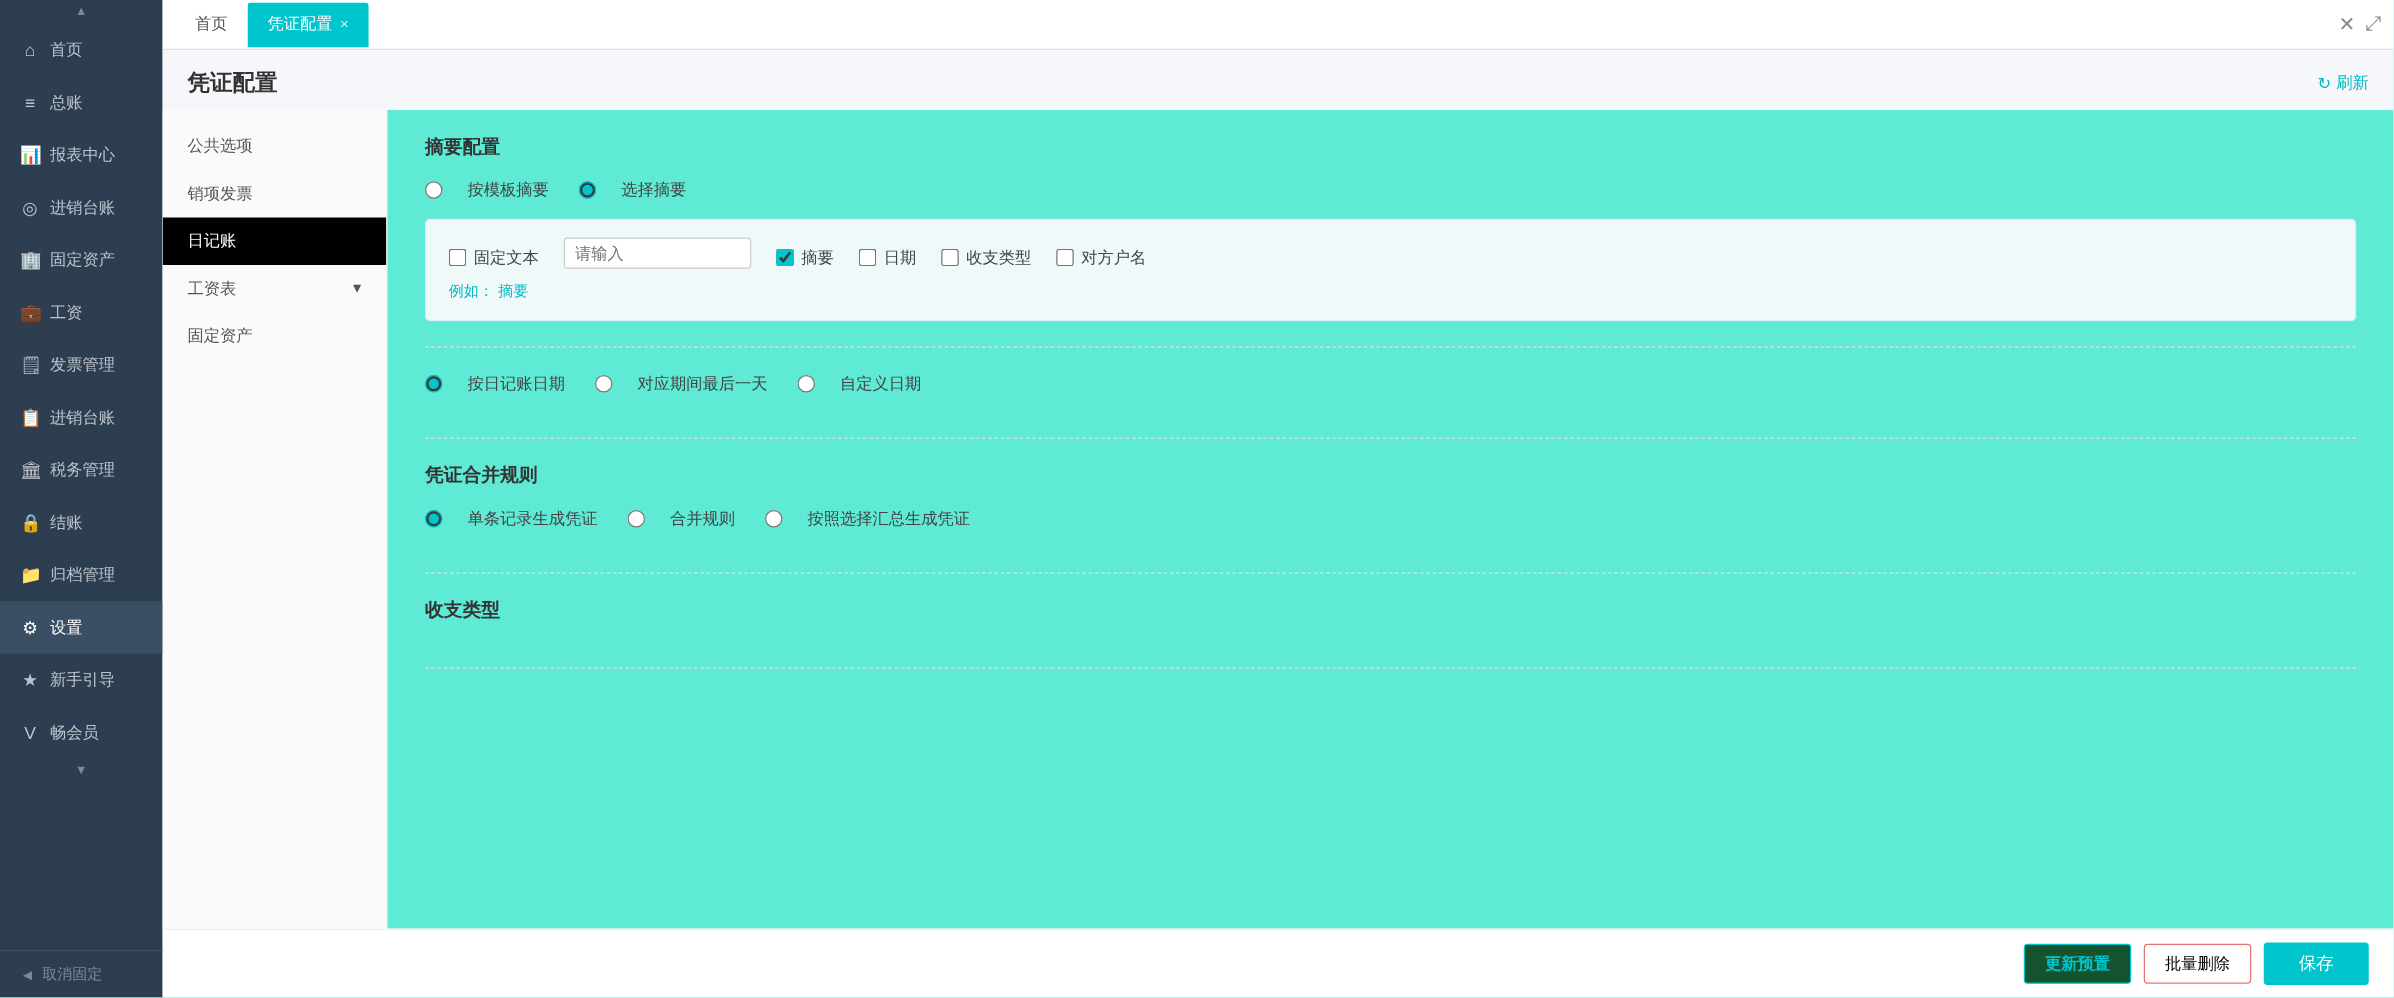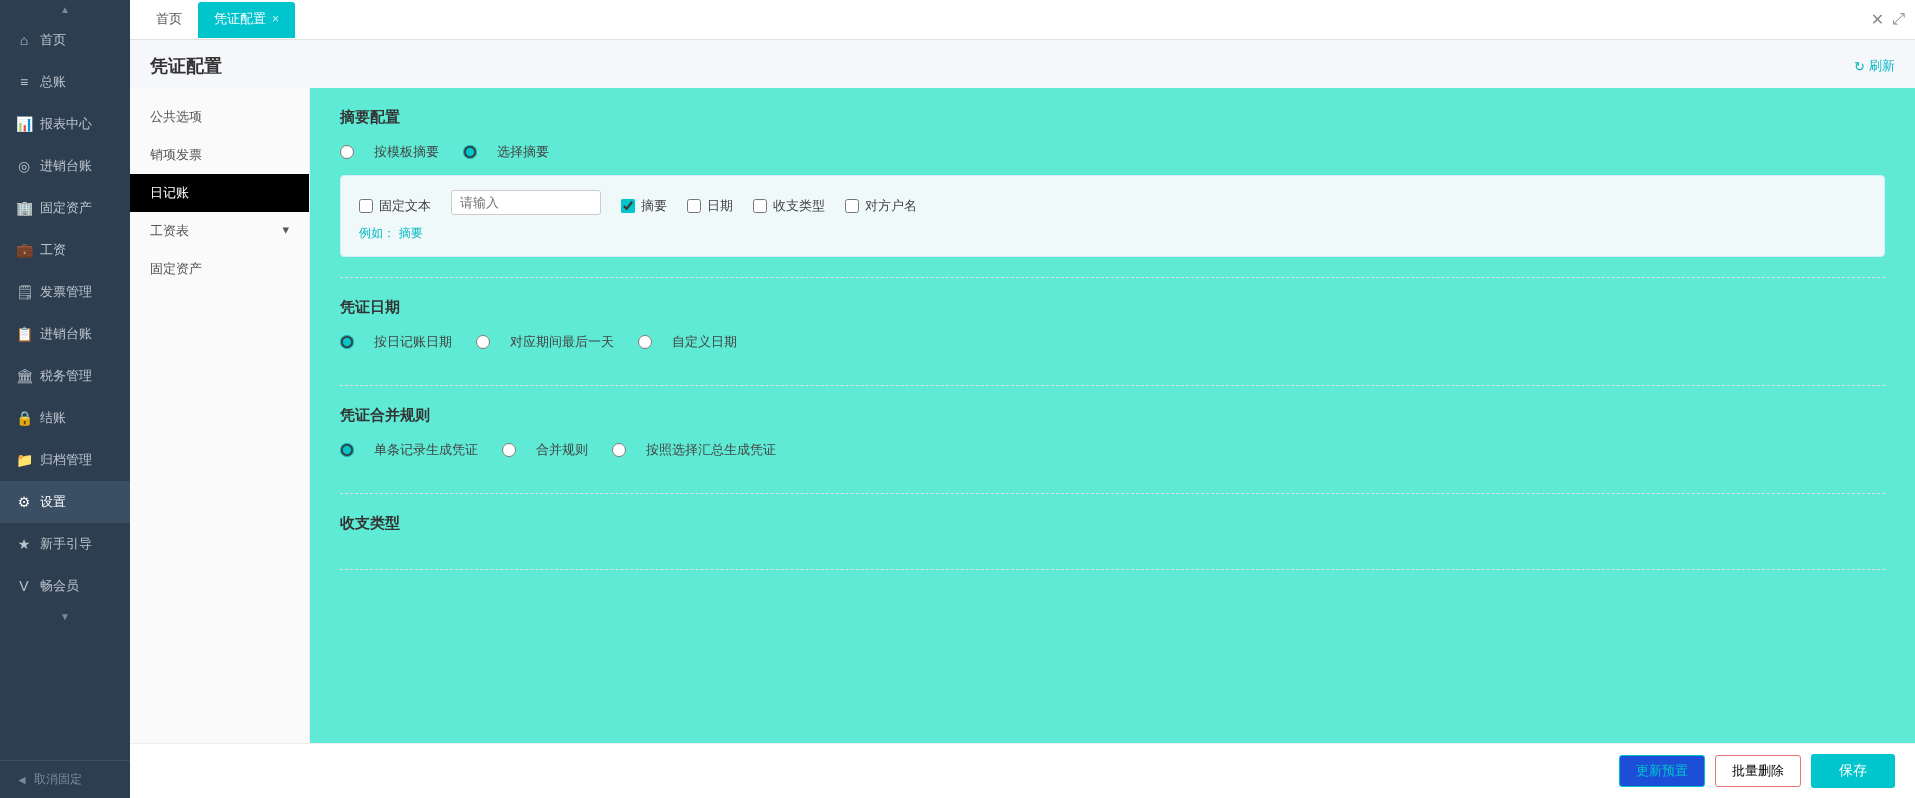--- a/index.html
+++ b/index.html
@@ -230,25 +230,26 @@
       justify-content: flex-end;
       gap: 10px;
       padding: 10px 20px;
       background: #fff;
       border-top: 1px solid #eee;
       flex-shrink: 0;
     }
     .btn-outline {
       border: 1px solid #00c5cd;
       color: #00c5cd;
-      background: #1d4ed8;
+      background: #14532d;
       padding: 6px 16px;
       border-radius: 3px;
       cursor: pointer;
       font-size: 13px;
+      font-weight: bold;
     }
     .btn-danger-outline {
       border: 1px solid #e57373;
       color: #000000;
       background: #fff;
       padding: 6px 16px;
       border-radius: 3px;
       cursor: pointer;
       font-size: 13px;
     }
@@ -429,21 +430,20 @@
           </div>
 
           <div>
             <span class="example-text">例如：</span>
             <span class="example-text">摘要</span>
           </div>
         </div>
       </div>
 
       <div class="section">
-        <div class="section-title">凭证日期</div>
         <div class="radio-group">
           <label class="radio-item">
             <input type="radio" name="date_type" checked="" style="">
             <span>按日记账日期</span>
           </label>
           <label class="radio-item">
             <input type="radio" name="date_type" style="">
             <span>对应期间最后一天</span>
           </label>
           <label class="radio-item">

